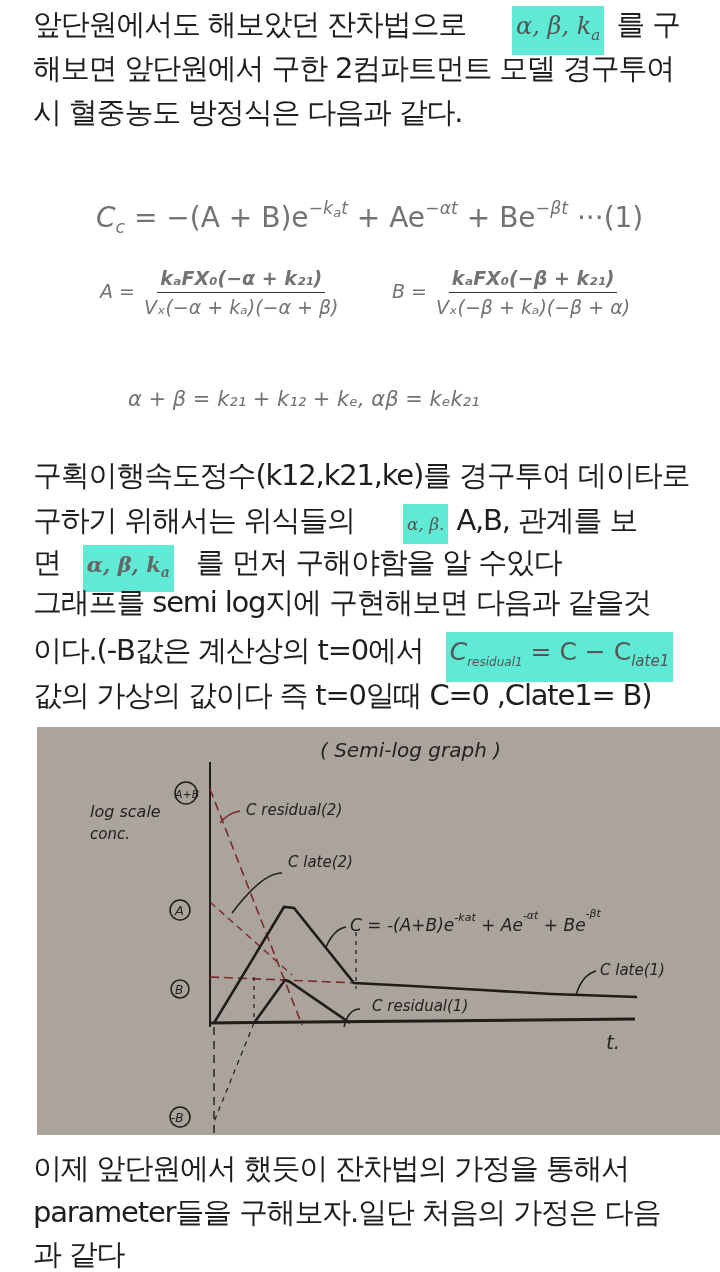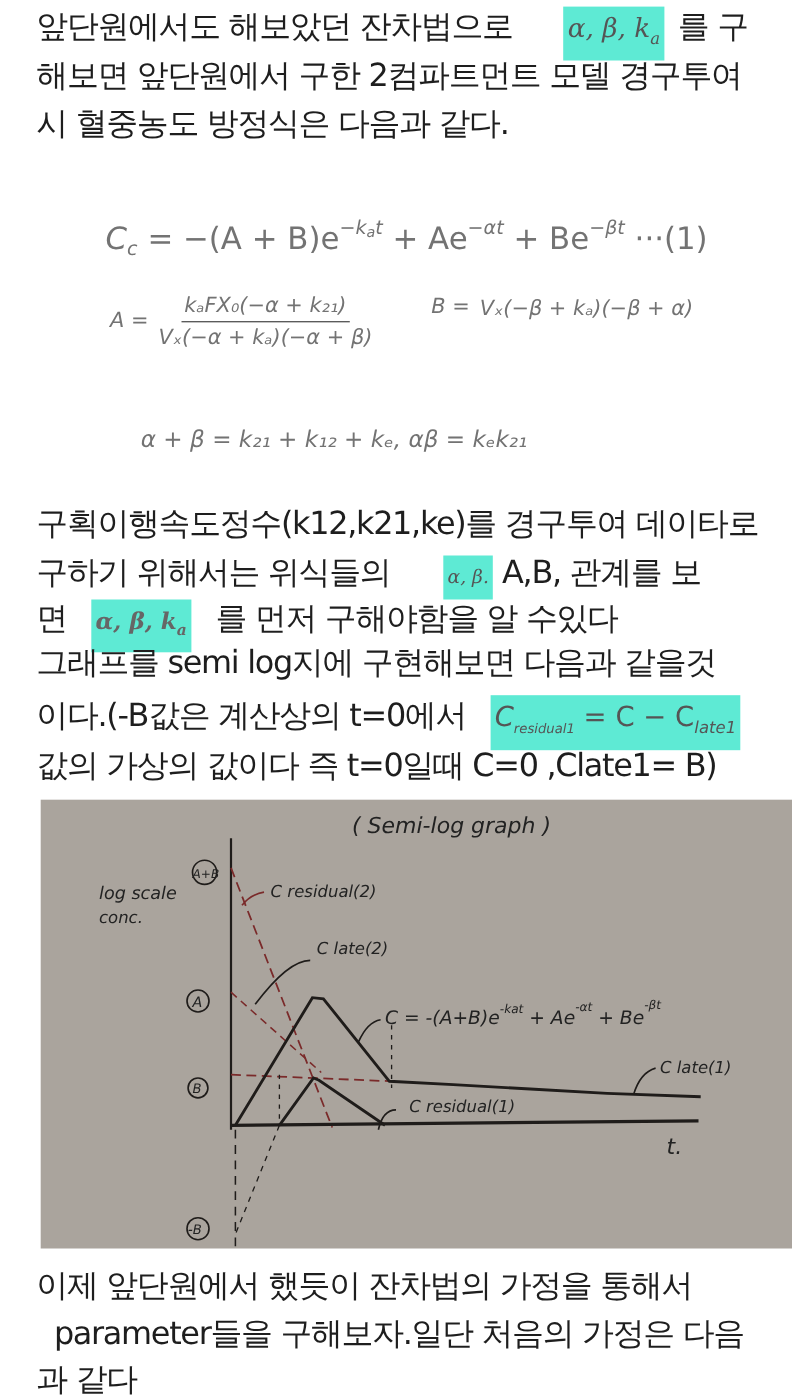--- a/index.html
+++ b/index.html
@@ -5,21 +5,21 @@
     * { box-sizing: border-box; margin: 0; padding: 0; }
     html, body { width: 720px; height: 1272px; background: #ffffff; overflow: hidden; }
     body { position: relative; font-family: "DejaVu Sans", "Liberation Sans", sans-serif; color: #1e1e1e; }
     .line { position: absolute; left: 33px; font-size: 29px; line-height: 40px; white-space: nowrap; letter-spacing: -1.2px; color: #1e1e1e; }
     .mathimg { display: inline-block; background: #5eead4; color: #555; font-family: "DejaVu Serif", "Liberation Serif", serif; font-style: italic; letter-spacing: 0; padding: 0 4px; }
     .eq { position: absolute; font-family: "DejaVu Sans", "Liberation Sans", sans-serif; color: #737373; white-space: nowrap; font-style: italic; }
     .eq .up { font-size: 62%; vertical-align: 0.75em; font-style: italic; }
     .eq .dn { font-size: 62%; vertical-align: -0.35em; }
     .eq .n { font-style: normal; }
     .frac { display: inline-flex; flex-direction: column; align-items: center; vertical-align: middle; }
-    .frac .num { border-bottom: 1.5px solid #333; padding: 0 3px 2px; }
+    .frac .num { border-bottom: 1.5px solid #333; padding: 0 3px 2px; font-weight: bold; }
     .frac .den { padding: 2px 3px 0; }
     .photo { position: absolute; left: 37px; top: 727px; width: 712px; height: 408px; background: #aaa49d; overflow: hidden; }
     .photo svg { width: 100%; height: 100%; display: block; }
     .hw { font-family: "DejaVu Sans", sans-serif; font-style: italic; fill: #222; }
   </style>
 </head>
 <body>
 
 <div class="line" style="top:4px;">
   <span>앞단원에서도 해보았던 잔차법으로</span>
@@ -36,20 +36,21 @@
 <div class="eq" style="left:100px; top:266px; font-size:19px; line-height:24px;">
   <span>A = </span>
   <span class="frac">
       <span class="num">kₐFX₀(−α + k₂₁)</span>
       <span class="den">Vₓ(−α + kₐ)(−α + β)</span>
     </span>
 </div>
 <div class="eq" style="left:392px; top:266px; font-size:19px; line-height:24px;">
   <span>B = </span>
   <span class="frac">
+      <span class="num">kₐFX₀(−β + k₂₁)</span>
       <span class="den">Vₓ(−β + kₐ)(−β + α)</span>
     </span>
 </div>
 
 <div class="eq" style="left:128px; top:384px; font-size:21px; line-height:30px;">α + β = k₂₁ + k₁₂ + kₑ, αβ = kₑk₂₁</div>
 
 <div class="line" style="top:455px;">구획이행속도정수(k12,k21,ke)를 경구투여 데이타로</div>
 <div class="line" style="top:500px;">
   <span>구하기 위해서는 위식들의</span>
   <span class="mathimg" style="margin-left:40px;font-size:17px;">α, β.</span>
@@ -116,14 +117,14 @@
     <path d="M244,220 q8,-18 20,-20" fill="none" stroke="#1f1c1a" stroke-width="1.5"></path>
     <text class="hw" x="268" y="204" font-size="17"><tspan>C = -(A+B)e</tspan><tspan dy="-10" font-size="11">-kat</tspan><tspan dy="10"> + Ae</tspan><tspan dy="-12" font-size="11">-αt</tspan><tspan dy="12"> + Be</tspan><tspan dy="-14" font-size="11">-βt</tspan></text>
     <path d="M494,268 q6,-20 20,-24" fill="none" stroke="#1f1c1a" stroke-width="1.5"></path>
     <text class="hw" x="518" y="248" font-size="15">C late(1)</text>
     <path d="M262,300 q4,-18 16,-18" fill="none" stroke="#1f1c1a" stroke-width="1.5"></path>
     <text class="hw" x="290" y="284" font-size="15">C residual(1)</text>
   </svg>
 </div>
 
 <div class="line" style="top:1148px;">이제 앞단원에서 했듯이 잔차법의 가정을 통해서</div>
-<div class="line" style="top:1192px;margin-left:16px;">parameter들을 구해보자.일단 처음의 가정은 다음</div>
+<div class="line" style="top:1192px;">parameter들을 구해보자.일단 처음의 가정은 다음</div>
 <div class="line" style="top:1234px;">과 같다</div>
 
 </body></html>

